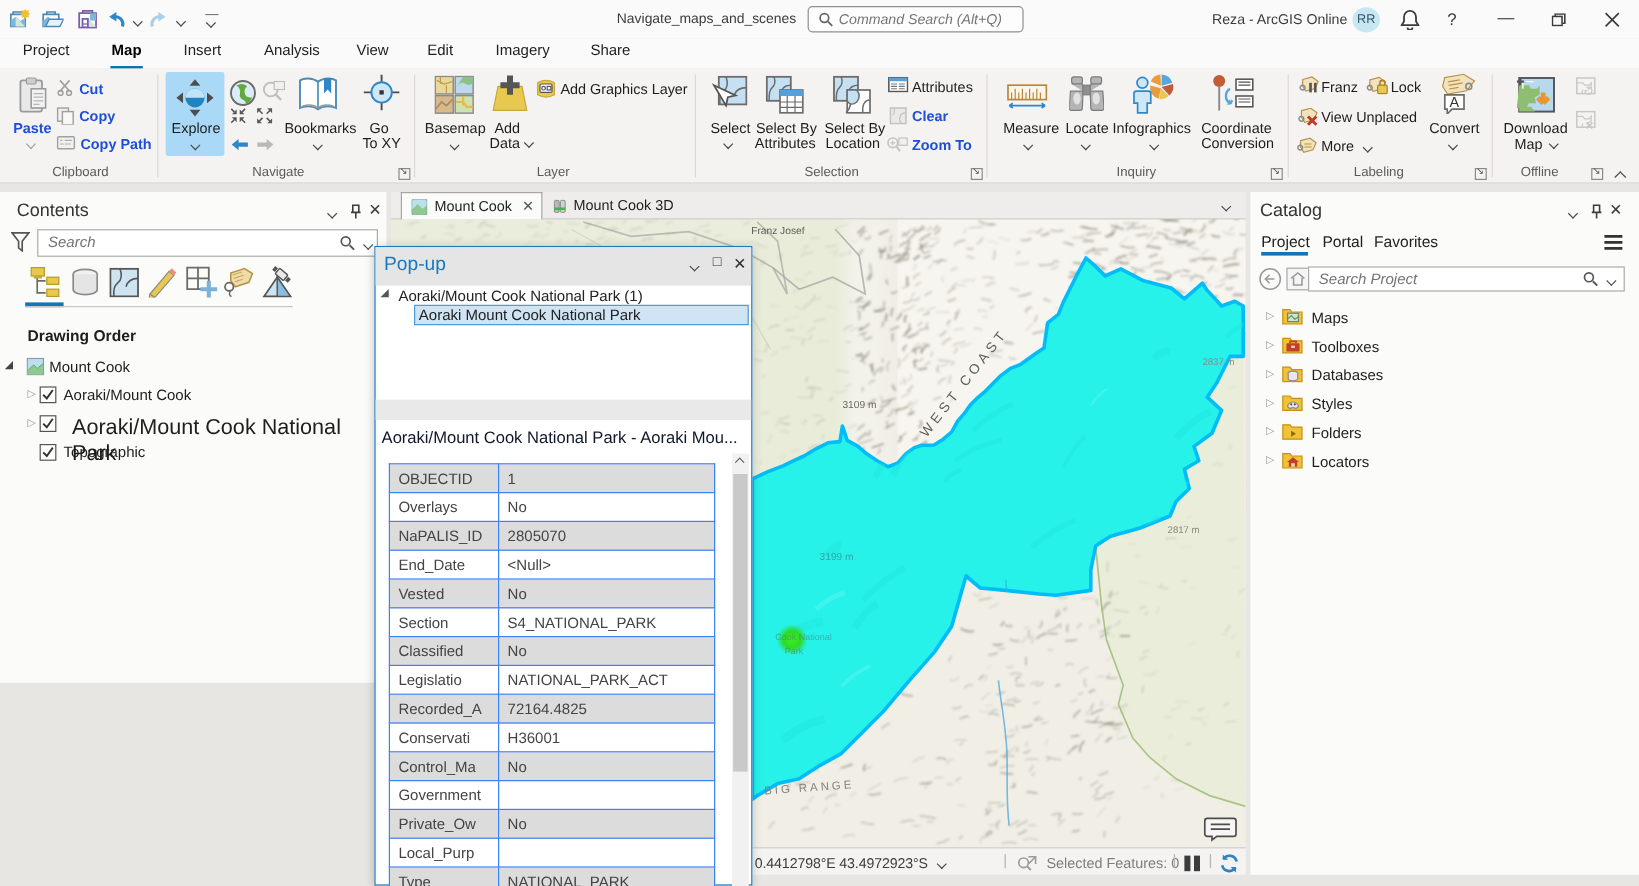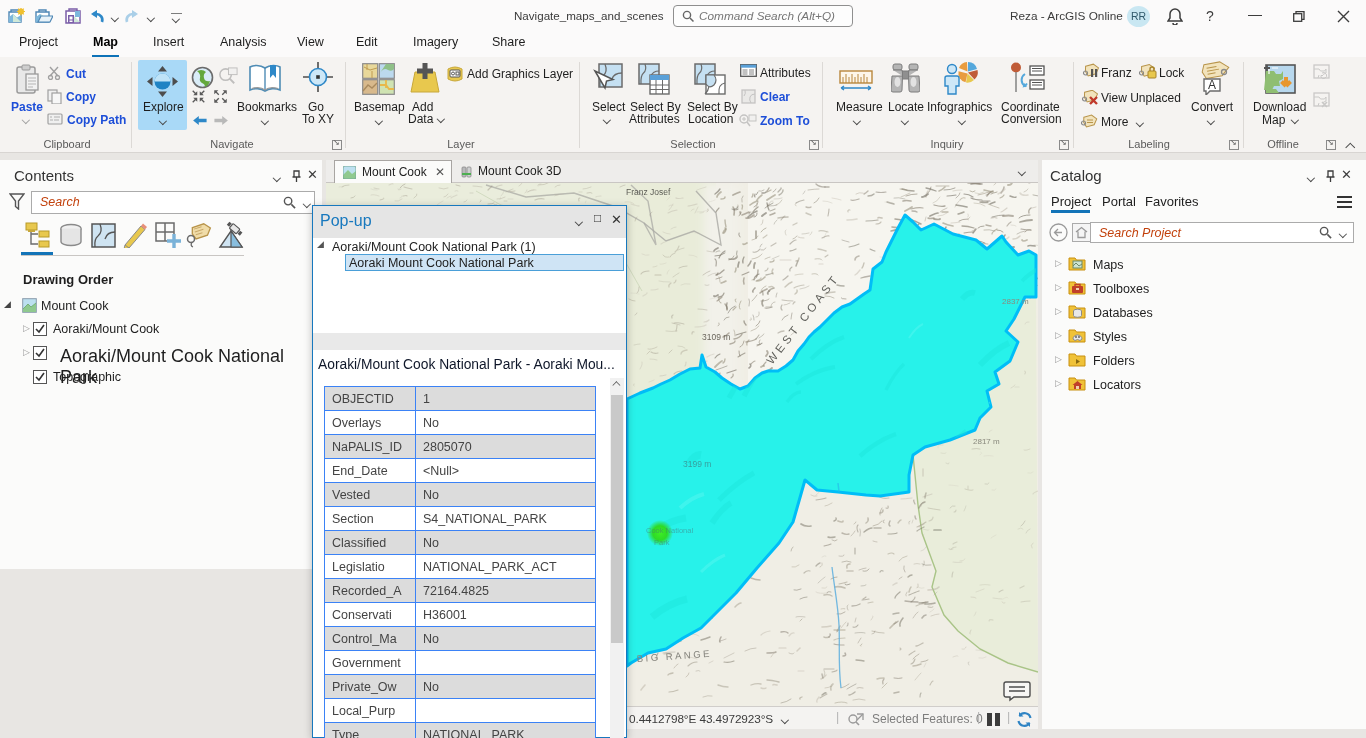--- a/index.html
+++ b/index.html
@@ -31,21 +31,21 @@
 .chev { position:absolute; width:9px; height:8px; color:#4a4a4a; }
 .chev:after { content:""; position:absolute; left:1px; top:1.5px; width:4.6px; height:4.6px; border-right:1.4px solid; border-bottom:1.4px solid; transform:rotate(45deg); }
 .chevup { position:absolute; width:10px; height:9px; color:#4a4a4a; }
 .chevup:after { content:""; position:absolute; left:1px; top:3px; width:5.5px; height:5.5px; border-left:1.6px solid; border-top:1.6px solid; transform:rotate(45deg); }
 
 
 #contents { left:0; top:160px; width:322px; height:409px; background:#fbfbfa; }
 #catalog { left:1042px; top:160px; width:324px; height:569px; background:#fbfbfa; }
 .ptitle { position:absolute; left:14px; top:7px; font-size:15px; color:#333; }
 .searchbox { position:absolute; border:1px solid #ababab; background:#fff; }
-.searchbox .ph { position:absolute; left:8px; top:3px; font-style:italic; color:#c2410c; font-size:12.5px; }
+.searchbox .ph { position:absolute; left:8px; top:3px; font-style:italic; color:#737373; font-size:12.5px; }
 .mag { position:absolute; width:13px; height:13px; }
 
 
 #mapview { left:326px; top:160px; width:712px; height:571px; background:#eeedeb; }
 #maptabs { position:absolute; left:0; top:0; width:712px; height:23px; background:#eeedeb; border-bottom:1px solid #c9c6c3; }
 .mtab { position:absolute; top:0; height:23px; font-size:12px; }
 #statusbar { position:absolute; left:0; top:546px; width:712px; height:25px; background:#f4f3f1; border-top:1px solid #d0cdca; color:#4a4a4a; font-size:12.5px; }
 
 
 #popup { z-index:9; left:312px; top:205px; width:315px; height:533px; background:#fff; border:1.5px solid #1778be; box-shadow:0 2px 8px rgba(0,0,0,0.25); }

